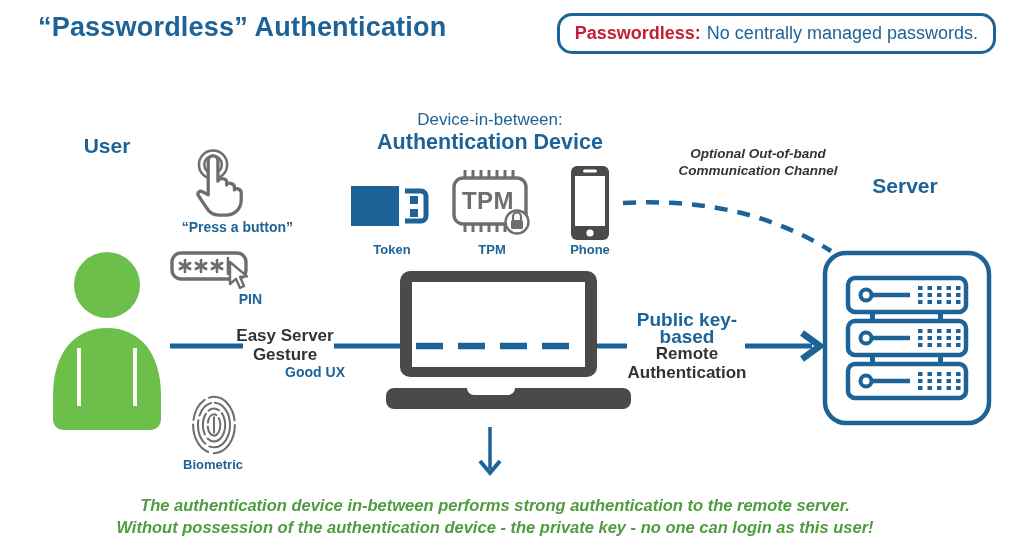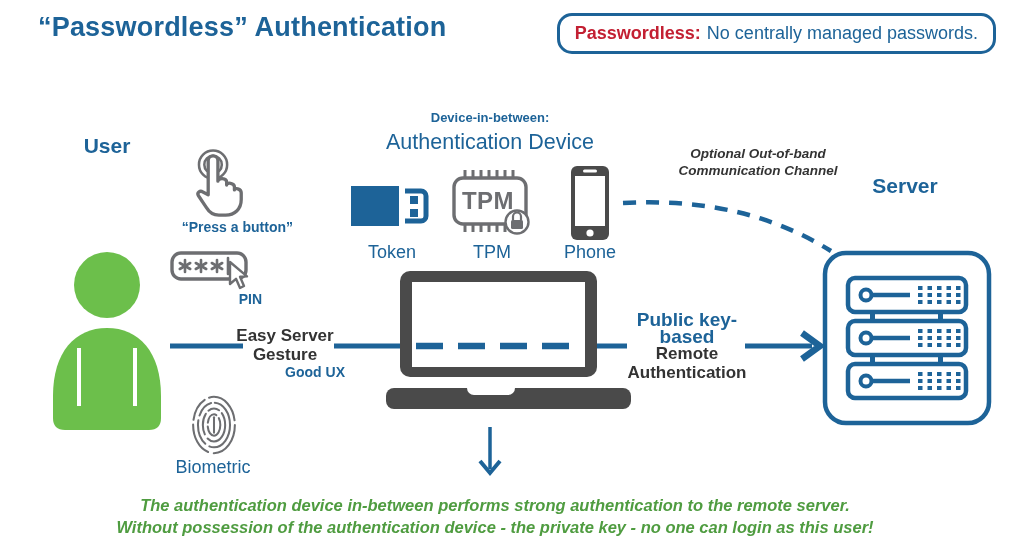--- a/index.html
+++ b/index.html
@@ -10,24 +10,24 @@
   .canvas{position:relative;width:1036px;height:548px;background:#fff;
     font-family:"Liberation Sans",sans-serif;overflow:hidden;}
   .abs{position:absolute;}
   .ctr{text-align:center;}
   .title{left:38px;top:12px;font-size:27px;font-weight:bold;color:var(--blue);letter-spacing:.2px;}
   .defbox{right:40px;top:13px;border:3.5px solid var(--blue);border-radius:15px;
     padding:7px 15px;font-size:18px;white-space:nowrap;background:#fff;}
   .defbox .term{color:var(--red);font-weight:bold;}
   .defbox .rest{color:var(--blue);margin-left:6px;}
   .colhead{font-size:21px;font-weight:bold;color:var(--blue);}
-  .kicker{font-size:13px;font-weight:bold;color:var(--blue);}
-  .devhead{font-size:21.5px;font-weight:normal;color:var(--blue);}
+  .kicker{font-size:17px;font-weight:normal;color:var(--blue);}
+  .devhead{font-size:21.5px;font-weight:bold;color:var(--blue);}
   .smlbl{font-size:14px;font-weight:bold;color:var(--blue);text-align:right;}
-  .devlbl{font-size:18px;font-weight:normal;color:var(--blue);}
+  .devlbl{font-size:13px;font-weight:bold;color:var(--blue);}
   .gesture{font-size:17px;font-weight:600;color:var(--dark);line-height:19px;}
   .oob{font-size:13.5px;font-weight:600;color:var(--dark);line-height:17px;}
   .ra1{font-size:19px;font-weight:bold;color:var(--blue);line-height:17px;}
   .ra2{font-size:17px;font-weight:600;color:var(--dark);line-height:18.5px;}
   .footer{font-size:16.5px;font-style:italic;font-weight:600;color:var(--text_green);line-height:22px;}
   .laptop-screen{left:400px;top:271px;width:197px;height:106px;background:var(--device_gray);border-radius:10px;}
   .laptop-inner{left:412px;top:282px;width:173px;height:85px;background:#fff;}
   .laptop-base{left:386px;top:388px;width:245px;height:21px;background:var(--device_gray);border-radius:8px;}
   .laptop-notch{left:467px;top:388px;width:48px;height:7px;background:#fff;border-radius:0 0 8px 8px;}
   svg{display:block;}

